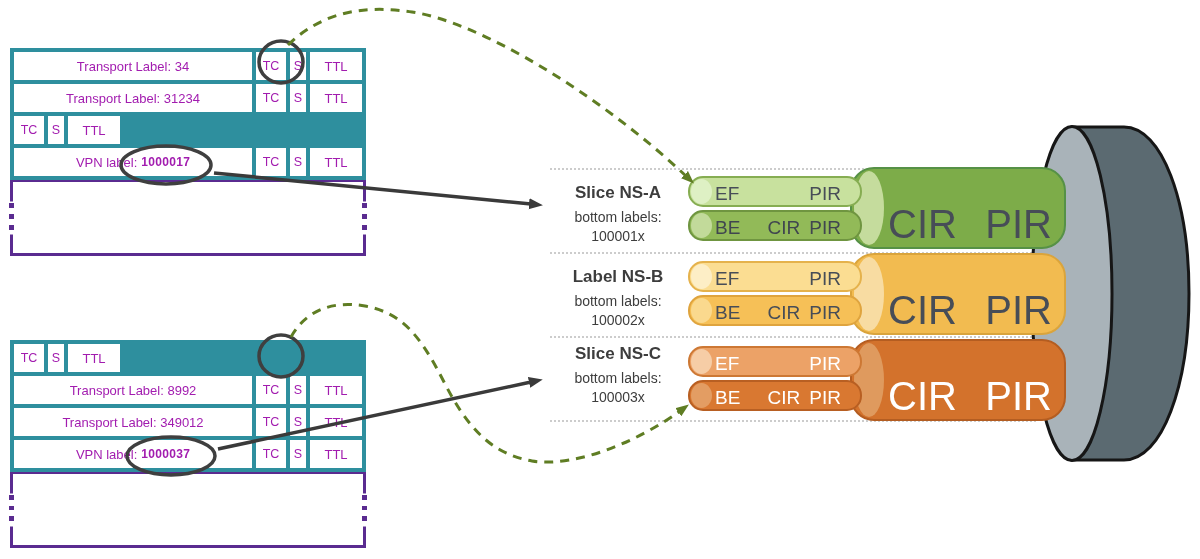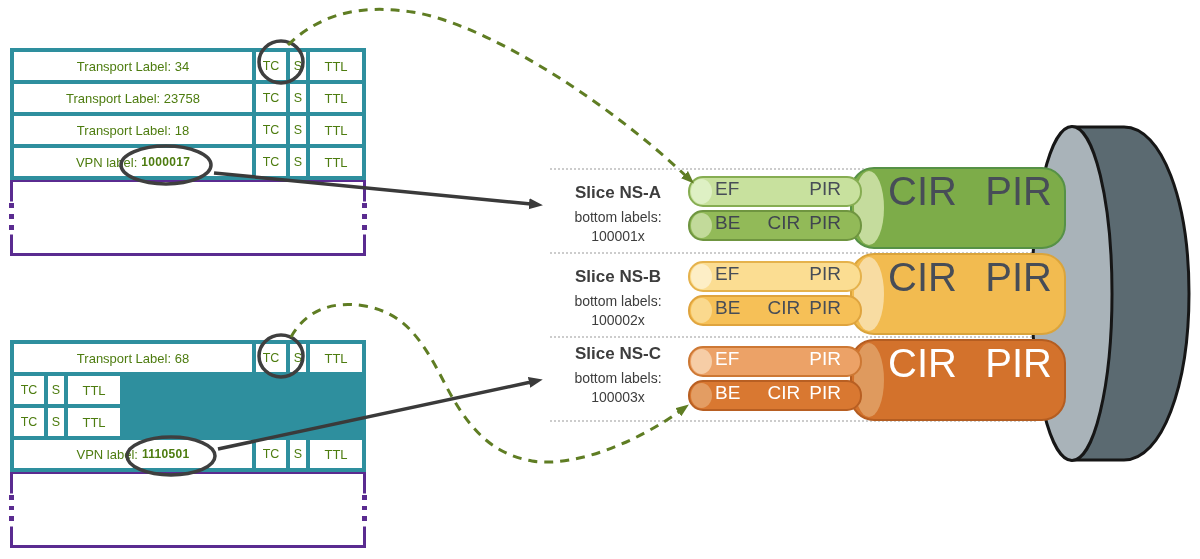--- a/index.html
+++ b/index.html
@@ -4,21 +4,21 @@
 <style>
   html,body{margin:0;padding:0;background:#fff;}
   .canvas{position:relative;width:1200px;height:559px;background:#fff;
           font-family:"Liberation Sans",sans-serif;overflow:hidden;}
 
   
   .stack-table{position:absolute;left:10px;width:356px;height:132px;background:#2e8f9e;
                padding:4px;box-sizing:border-box;display:flex;flex-direction:column;gap:4px;z-index:4;}
   .lsrow{flex:1;display:flex;gap:4px;}
   .lscell{background:#fff;display:flex;align-items:center;justify-content:center;
-          color:#4d7c0f;font-size:13px;white-space:nowrap;}
+          color:#a21caf;font-size:13px;white-space:nowrap;}
   .lscell.lbl{flex:1;}
   .lscell.tc{width:30px;font-size:12.5px;}
   .lscell.s{width:16px;font-size:12.5px;}
   .lscell.ttl{width:52px;font-size:13px;}
   .vpn-num{font-weight:bold;font-size:12px;margin-left:4px;letter-spacing:.3px;}
 
   
   .pbox{position:absolute;left:10px;width:356px;height:77px;border:3px solid #5a2b90;
         box-sizing:border-box;z-index:3;}
   .pbox-gap{position:absolute;width:9px;height:33px;top:50%;transform:translateY(-50%);background:#fff;}
@@ -27,21 +27,21 @@
         background:repeating-linear-gradient(to bottom,#5a2b90 0 5px,transparent 5px 11px);}
 
   
   .sep{position:absolute;left:550px;width:486px;height:0;border-top:2px dotted #cccccc;z-index:1;}
   .slice-label{position:absolute;left:548px;width:140px;height:84px;display:flex;flex-direction:column;
                align-items:center;justify-content:center;color:#3d3d3d;text-align:center;z-index:4;}
   .slice-title{font-size:17px;font-weight:bold;margin-bottom:5px;margin-top:8px;}
   .slice-sub{font-size:14px;font-weight:normal;line-height:1.3;}
 
   
-  .tube{position:absolute;box-sizing:border-box;display:flex;align-items:flex-start;z-index:5;}
+  .tube{position:absolute;box-sizing:border-box;display:flex;align-items:flex-end;z-index:5;}
   .tube .cap{position:absolute;border-radius:50%;}
   .smalltube{left:688px;width:174px;height:31px;border-radius:15px;border:2px solid;font-size:19px;}
   .smalltube .cap{left:1px;top:1px;bottom:1px;width:21px;}
   .smalltube .t1{margin-left:25px;position:relative;}
   .smalltube .spacer{flex:1;}
   .smalltube .t2{margin-right:9px;position:relative;}
   .smalltube .t3{margin-right:19px;position:relative;}
   .bigtube{left:850px;width:216px;height:82px;border-radius:24px;border:2px solid;font-size:40px;z-index:4;}
   .bigtube .cap{left:2px;top:2px;bottom:2px;width:30px;}
   .bigtube .t1{margin-left:36px;position:relative;}
@@ -90,27 +90,26 @@
   <div class="sep" style="top:420px"></div>
 
   <div class="stack-table" style="top:48px">
     <div class="lsrow">
       <div class="lscell lbl">Transport Label: 34</div>
       <div class="lscell tc">TC</div>
       <div class="lscell s">S</div>
       <div class="lscell ttl">TTL</div>
     </div>
     <div class="lsrow">
-      <div class="lscell lbl">Transport Label: 23758</div>
-      <div class="lscell tc">TC</div>
-      <div class="lscell s">S</div>
-      <div class="lscell ttl">TTL</div>
-    </div>
-    <div class="lsrow">
-      <div class="lscell lbl">Transport Label: 18</div>
+      <div class="lscell lbl">Transport Label: 31234</div>
+      <div class="lscell tc">TC</div>
+      <div class="lscell s">S</div>
+      <div class="lscell ttl">TTL</div>
+    </div>
+    <div class="lsrow">
       <div class="lscell tc">TC</div>
       <div class="lscell s">S</div>
       <div class="lscell ttl">TTL</div>
     </div>
     <div class="lsrow">
       <div class="lscell lbl">
         <span>VPN label:</span>
         <span class="vpn-num">1000017</span>
       </div>
       <div class="lscell tc">TC</div>
@@ -118,39 +117,40 @@
       <div class="lscell ttl">TTL</div>
     </div>
   </div>
   <div class="pbox" style="top:179px">
     <div class="pbox-gap left"></div>
     <div class="pbox-gap right"></div>
   </div>
 
   <div class="stack-table" style="top:340px">
     <div class="lsrow">
-      <div class="lscell lbl">Transport Label: 68</div>
-      <div class="lscell tc">TC</div>
-      <div class="lscell s">S</div>
-      <div class="lscell ttl">TTL</div>
-    </div>
-    <div class="lsrow">
-      <div class="lscell tc">TC</div>
-      <div class="lscell s">S</div>
-      <div class="lscell ttl">TTL</div>
-    </div>
-    <div class="lsrow">
+      <div class="lscell tc">TC</div>
+      <div class="lscell s">S</div>
+      <div class="lscell ttl">TTL</div>
+    </div>
+    <div class="lsrow">
+      <div class="lscell lbl">Transport Label: 8992</div>
+      <div class="lscell tc">TC</div>
+      <div class="lscell s">S</div>
+      <div class="lscell ttl">TTL</div>
+    </div>
+    <div class="lsrow">
+      <div class="lscell lbl">Transport Label: 349012</div>
       <div class="lscell tc">TC</div>
       <div class="lscell s">S</div>
       <div class="lscell ttl">TTL</div>
     </div>
     <div class="lsrow">
       <div class="lscell lbl">
         <span>VPN label:</span>
-        <span class="vpn-num">1110501</span>
+        <span class="vpn-num">1000037</span>
       </div>
       <div class="lscell tc">TC</div>
       <div class="lscell s">S</div>
       <div class="lscell ttl">TTL</div>
     </div>
   </div>
   <div class="pbox" style="top:471px">
     <div class="pbox-gap left"></div>
     <div class="pbox-gap right"></div>
   </div>
@@ -174,21 +174,21 @@
     <span class="t3">PIR</span>
   </div>
   <div class="tube bigtube nsa-big" style="top:167px">
     <span class="cap"></span>
     <span class="t1">CIR</span>
     <span class="spacer"></span>
     <span class="t3">PIR</span>
   </div>
 
   <div class="slice-label" style="top:252px">
-    <div class="slice-title">Slice NS-B</div>
+    <div class="slice-title">Label NS-B</div>
     <div class="slice-sub">bottom labels:</div>
     <div class="slice-sub">100002x</div>
   </div>
   <div class="tube smalltube nsb-ef" style="top:261px">
     <span class="cap"></span>
     <span class="t1">EF</span>
     <span class="spacer"></span>
     <span class="t3">PIR</span>
   </div>
   <div class="tube smalltube nsb-be" style="top:295px">

